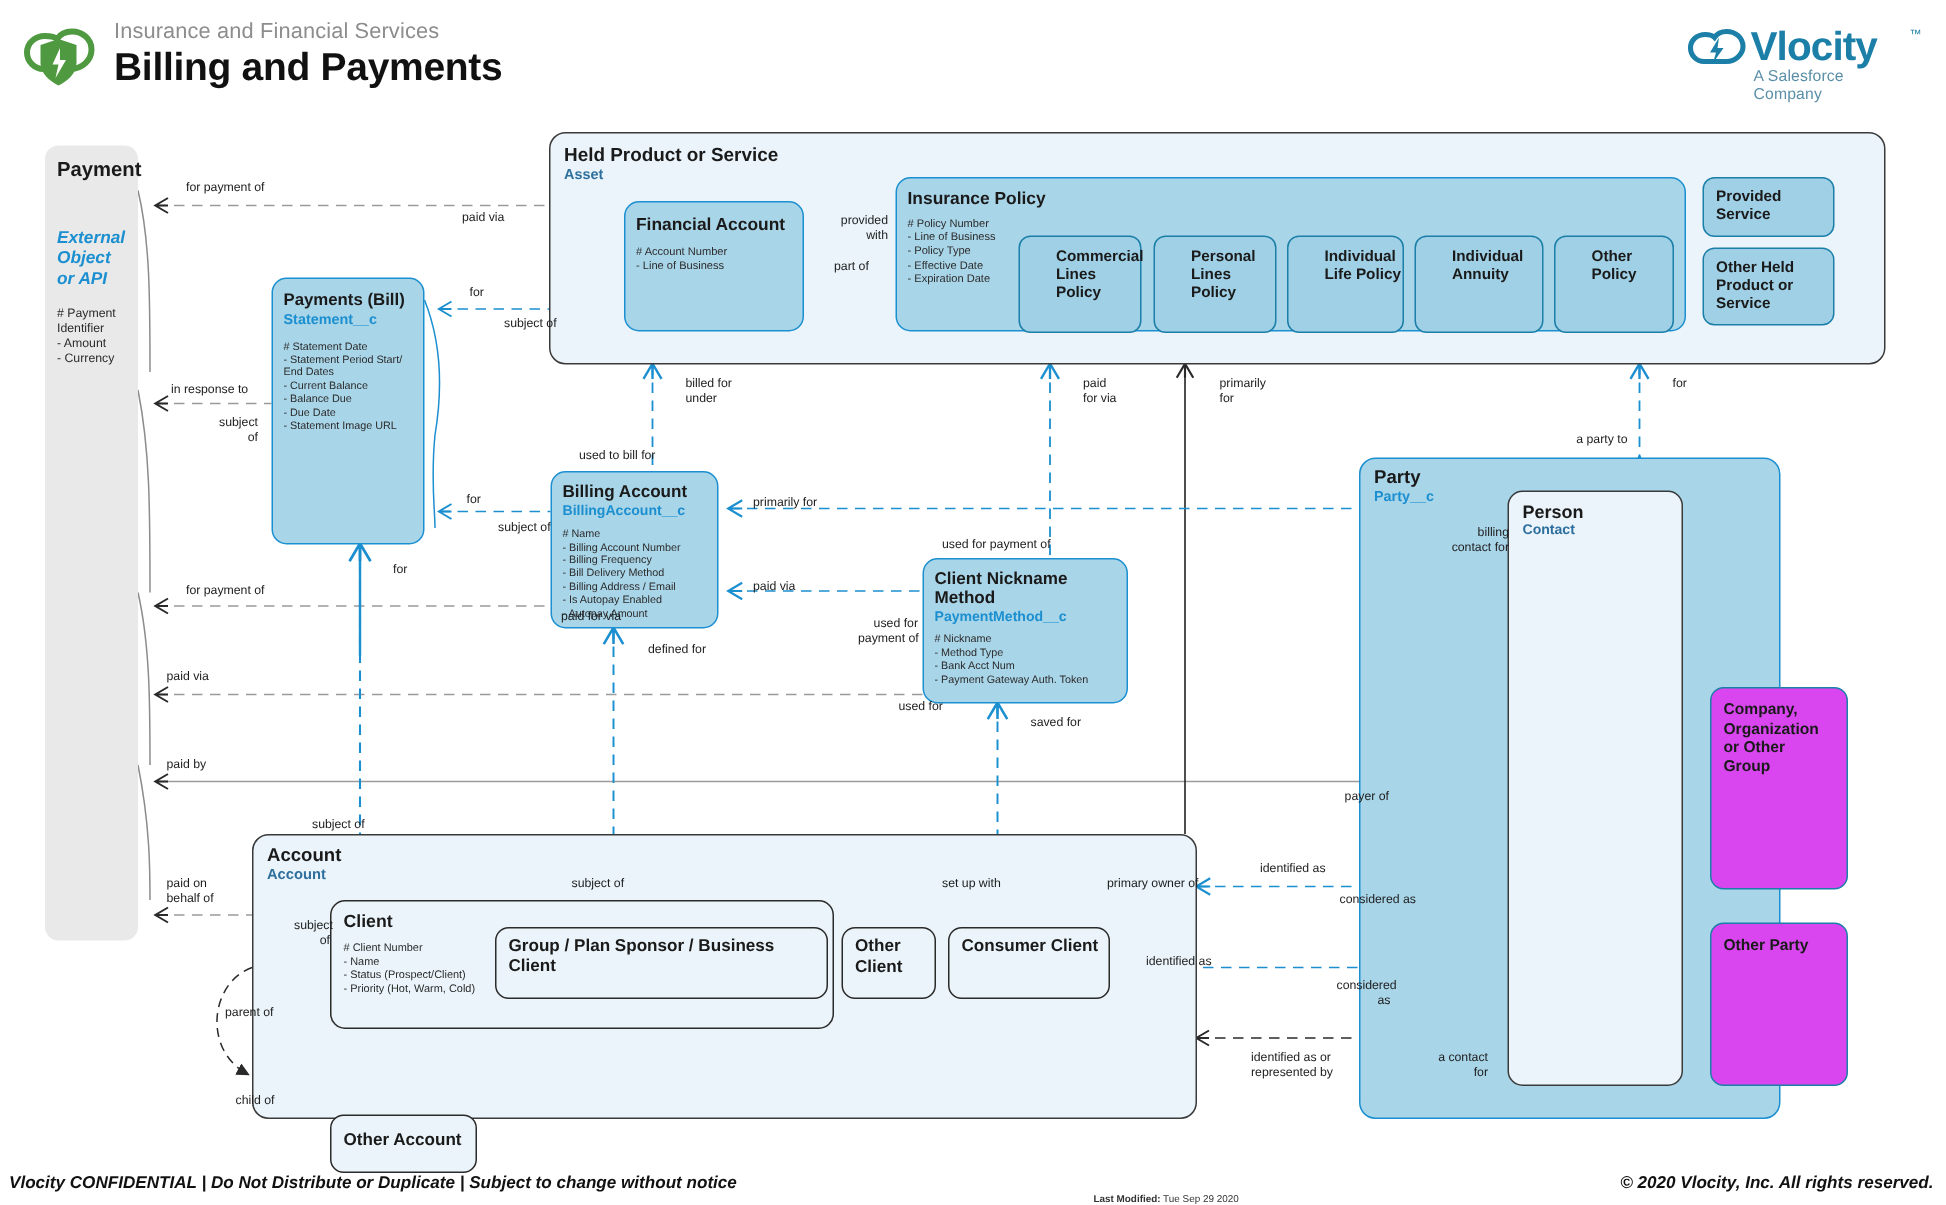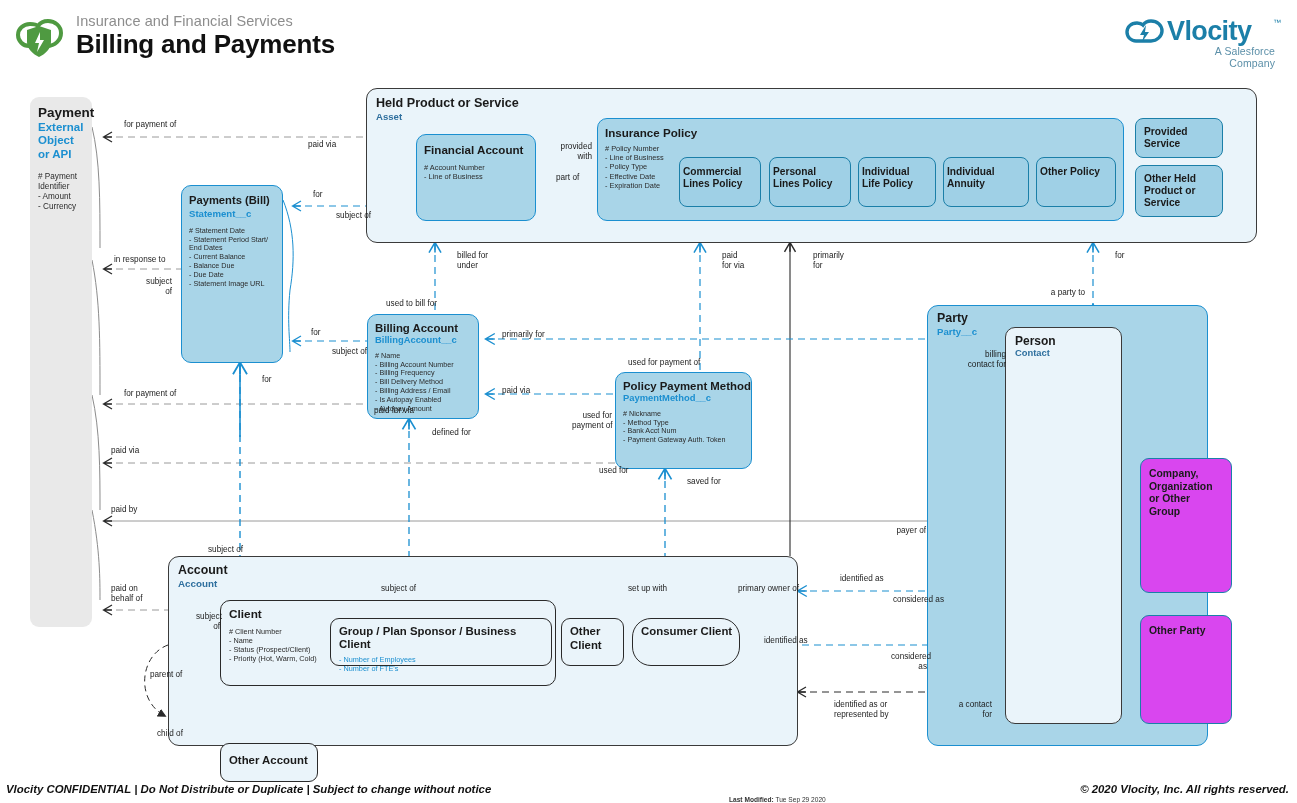--- a/index.html
+++ b/index.html
@@ -25,39 +25,38 @@
   }
   #brand { position:absolute; right:22px; top:14px; width:150px; height:46px; }
   #brand-name {
     position:absolute; left:42px; top:2px; font-size:27px; font-weight:bold;
     color:#1b7fa8; letter-spacing:-.6px;
   }
   #brand-tm { position:absolute; right:-6px; top:4px; font-size:8px; color:#1b7fa8; }
   #brand-tag {
     position:absolute; left:44px; top:31px; font-size:10.5px; color:#5b8fa8;
     letter-spacing:.1px;
-    text-align:right;
   }
 
   
   #wires { position:absolute; left:0; top:0; width:1297px; height:803px; }
 
   
   .box { position:absolute; }
   .ttl { font-weight:bold; line-height:1.12; }
   .sub { color:#1b8fd0; font-weight:bold; line-height:1.15; }
   .attrs { line-height:1.24; color:#2b2b2b; }
 
   
   #payment {
     left:30px; top:97px; width:62px; height:530px;
     background:#e9e9e9; border-radius:9px;
   }
   #payment .ttl { font-size:13.5px; padding:8px 0 0 8px; }
-  #payment .sub { font-size:11.5px; padding:1px 4px 0 8px; }
+  #payment .sub { font-size:11.5px; font-style:italic; padding:1px 4px 0 8px;margin-top:32px; }
   #payment .attrs { font-size:8.2px; padding:11px 0 0 8px; }
 
   
   #held {
     left:366px; top:88px; width:891px; height:155px;
     background:#eaf4fa; border:1.6px solid #3a3a3a; border-radius:11px;
   }
   #held .ttl { font-size:12.6px; padding:7px 0 0 9px; }
   #held .sub { font-size:9.6px; color:#2e6f9e; padding:1px 0 0 9px; }
 
@@ -71,21 +70,21 @@
   #ins-policy {
     left:597px; top:118px; width:527px; height:103px;
     background:#a9d5e8; border:1.8px solid #1b8fd0; border-radius:10px;
   }
   #ins-policy .ttl { font-size:11.6px; padding:7px 0 0 7px; }
   #ins-policy .attrs { font-size:7.4px; padding:5px 0 0 7px; }
 
   .policy-chip {
     background:#9fd0e6; border:1.5px solid #1b7fa8; border-radius:8px;
     font-size:10.2px; font-weight:bold; line-height:1.2;
-    padding:8px 0 0 3px; top:157px; height:50px; position:absolute;
+    padding:8px 0 0 24px; top:157px; height:65px; position:absolute;
   }
   #chip-0 { left:679px; width:82px; }
   #chip-1 { left:769px; width:82px; }
   #chip-2 { left:858px; width:78px; }
   #chip-3 { left:943px; width:86px; }
   #chip-4 { left:1036px; width:80px; }
 
   .held-chip {
     background:#9fd0e6; border:1.5px solid #1b7fa8; border-radius:8px;
     font-size:10.2px; font-weight:bold; line-height:1.2;
@@ -116,21 +115,21 @@
   #cpm {
     left:615px; top:372px; width:137px; height:97px;
     background:#a9d5e8; border:1.8px solid #1b8fd0; border-radius:10px;
   }
   #cpm .ttl { font-size:11.4px; padding:7px 0 0 7px; }
   #cpm .sub { font-size:9.4px; padding:0 0 0 7px; }
   #cpm .attrs { font-size:7.2px; padding:6px 0 0 7px; }
 
   
   #party {
-    left:927px; top:305px; width:281px; height:441px;
+    left:906px; top:305px; width:281px; height:441px;
     background:#a9d5e8; border:1.6px solid #1b8fd0; border-radius:11px;
   }
   #party .ttl { font-size:12.4px; padding:6px 0 0 9px; }
   #party .sub { font-size:9.6px; padding:0 0 0 9px; }
 
   #person {
     left:1005px; top:327px; width:117px; height:397px;
     background:#eaf4fa; border:1.6px solid #3a3a3a; border-radius:10px;
   }
   #person .ttl { font-size:12px; padding:7px 0 0 9px; }
@@ -168,21 +167,21 @@
   #group-client .attrs { font-size:7.3px; padding:4px 0 0 8px; }
 
   #other-client {
     left:561px; top:618px; width:63px; height:48px;
     background:#eaf4fa; border:1.6px solid #2a2a2a; border-radius:9px;
   }
   #other-client .ttl { font-size:11.4px; padding:6px 0 0 8px; line-height:1.2; }
 
   #consumer-client {
     left:632px; top:618px; width:108px; height:48px;
-    background:#eaf4fa; border:1.6px solid #2a2a2a; border-radius:19px;
+    background:#eaf4fa; border:1.6px solid #2a2a2a; border-radius:9px;
   }
   #consumer-client .ttl { font-size:11.4px; padding:6px 0 0 8px; }
 
   #other-account {
     left:220px; top:699px; width:98px; height:39px;
     background:#eaf4fa; border:1.6px solid #2a2a2a; border-radius:9px;margin-top:44px;
   }
   #other-account .ttl { font-size:11.4px; padding:10px 0 0 8px; }
 
   
@@ -363,21 +362,21 @@
   <div class="attrs" style="white-space:pre-line"># Name
 - Billing Account Number
 - Billing Frequency
 - Bill Delivery Method
 - Billing Address / Email
 - Is Autopay Enabled
 - Autopay Amount</div>
 </div>
 
 <div class="box" id="cpm">
-  <div class="ttl">Policy Payment Method</div>
+  <div class="ttl">Client Nickname Method</div>
   <div class="sub">PaymentMethod__c</div>
   <div class="attrs" style="white-space:pre-line"># Nickname
 - Method Type
 - Bank Acct Num
 - Payment Gateway Auth. Token</div>
 </div>
 
 <div class="box" id="party">
   <div class="ttl">Party</div>
   <div class="sub">Party__c</div>
@@ -402,22 +401,20 @@
 <div class="box" id="client">
   <div class="ttl">Client</div>
   <div class="attrs" style="white-space:pre-line"># Client Number
 - Name
 - Status (Prospect/Client)
 - Priority (Hot, Warm, Cold)</div>
 </div>
 
 <div class="box" id="group-client">
   <div class="ttl">Group / Plan Sponsor / Business Client</div>
-  <div class="attrs hl" style="white-space:pre-line;color:#1b8fd0">- Number of Employees
-- Number of FTE's</div>
 </div>
 
 <div class="box" id="other-client">
   <div class="ttl" style="white-space:pre-line">Other
 Client</div>
 </div>
 
 <div class="box" id="consumer-client">
   <div class="ttl">Consumer Client</div>
 </div>

